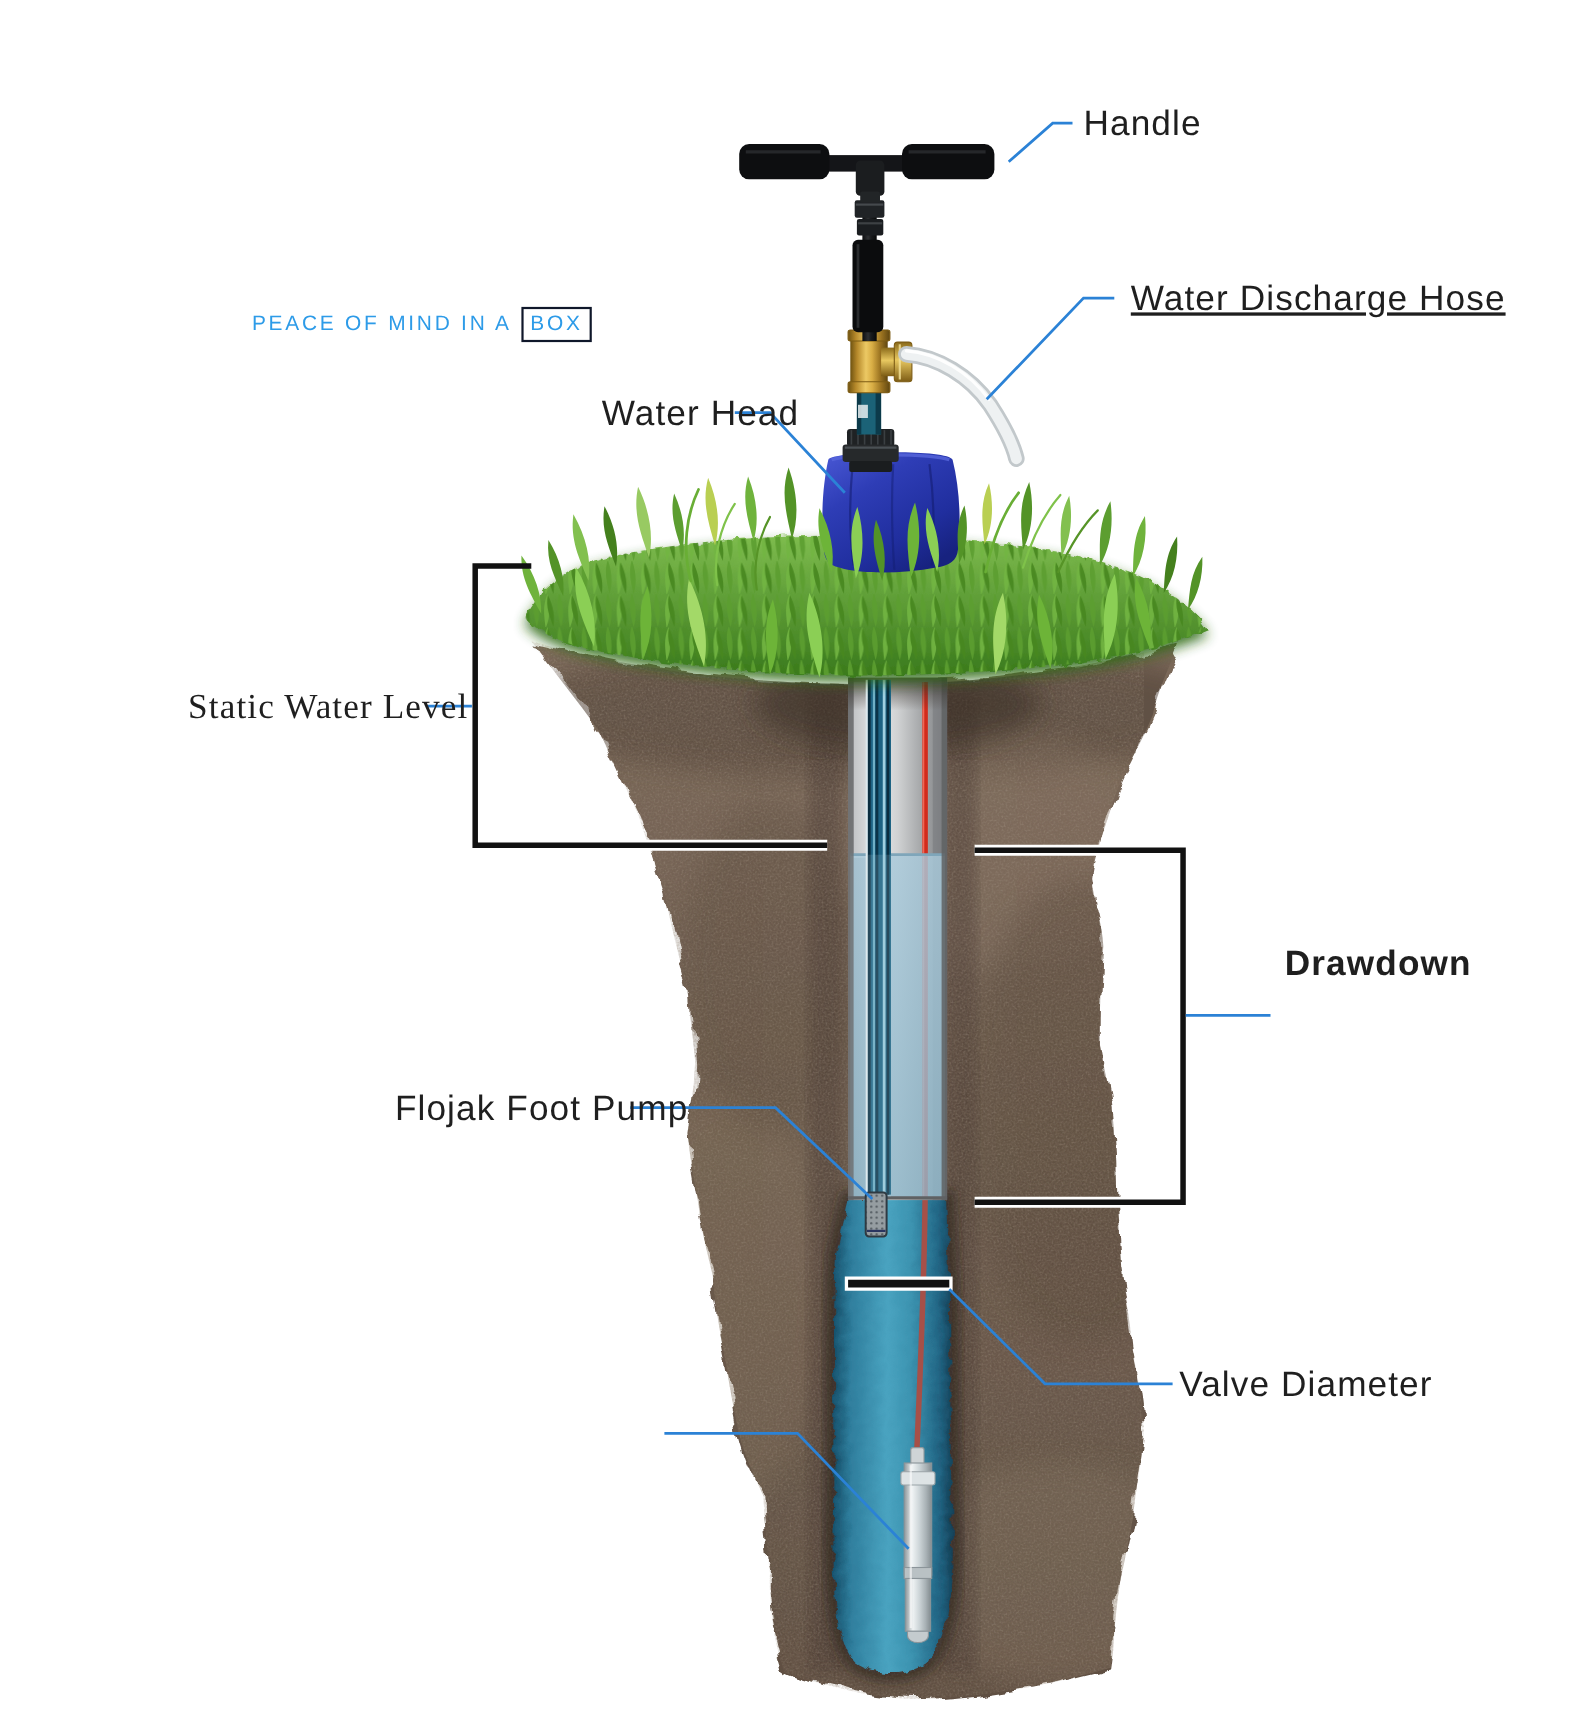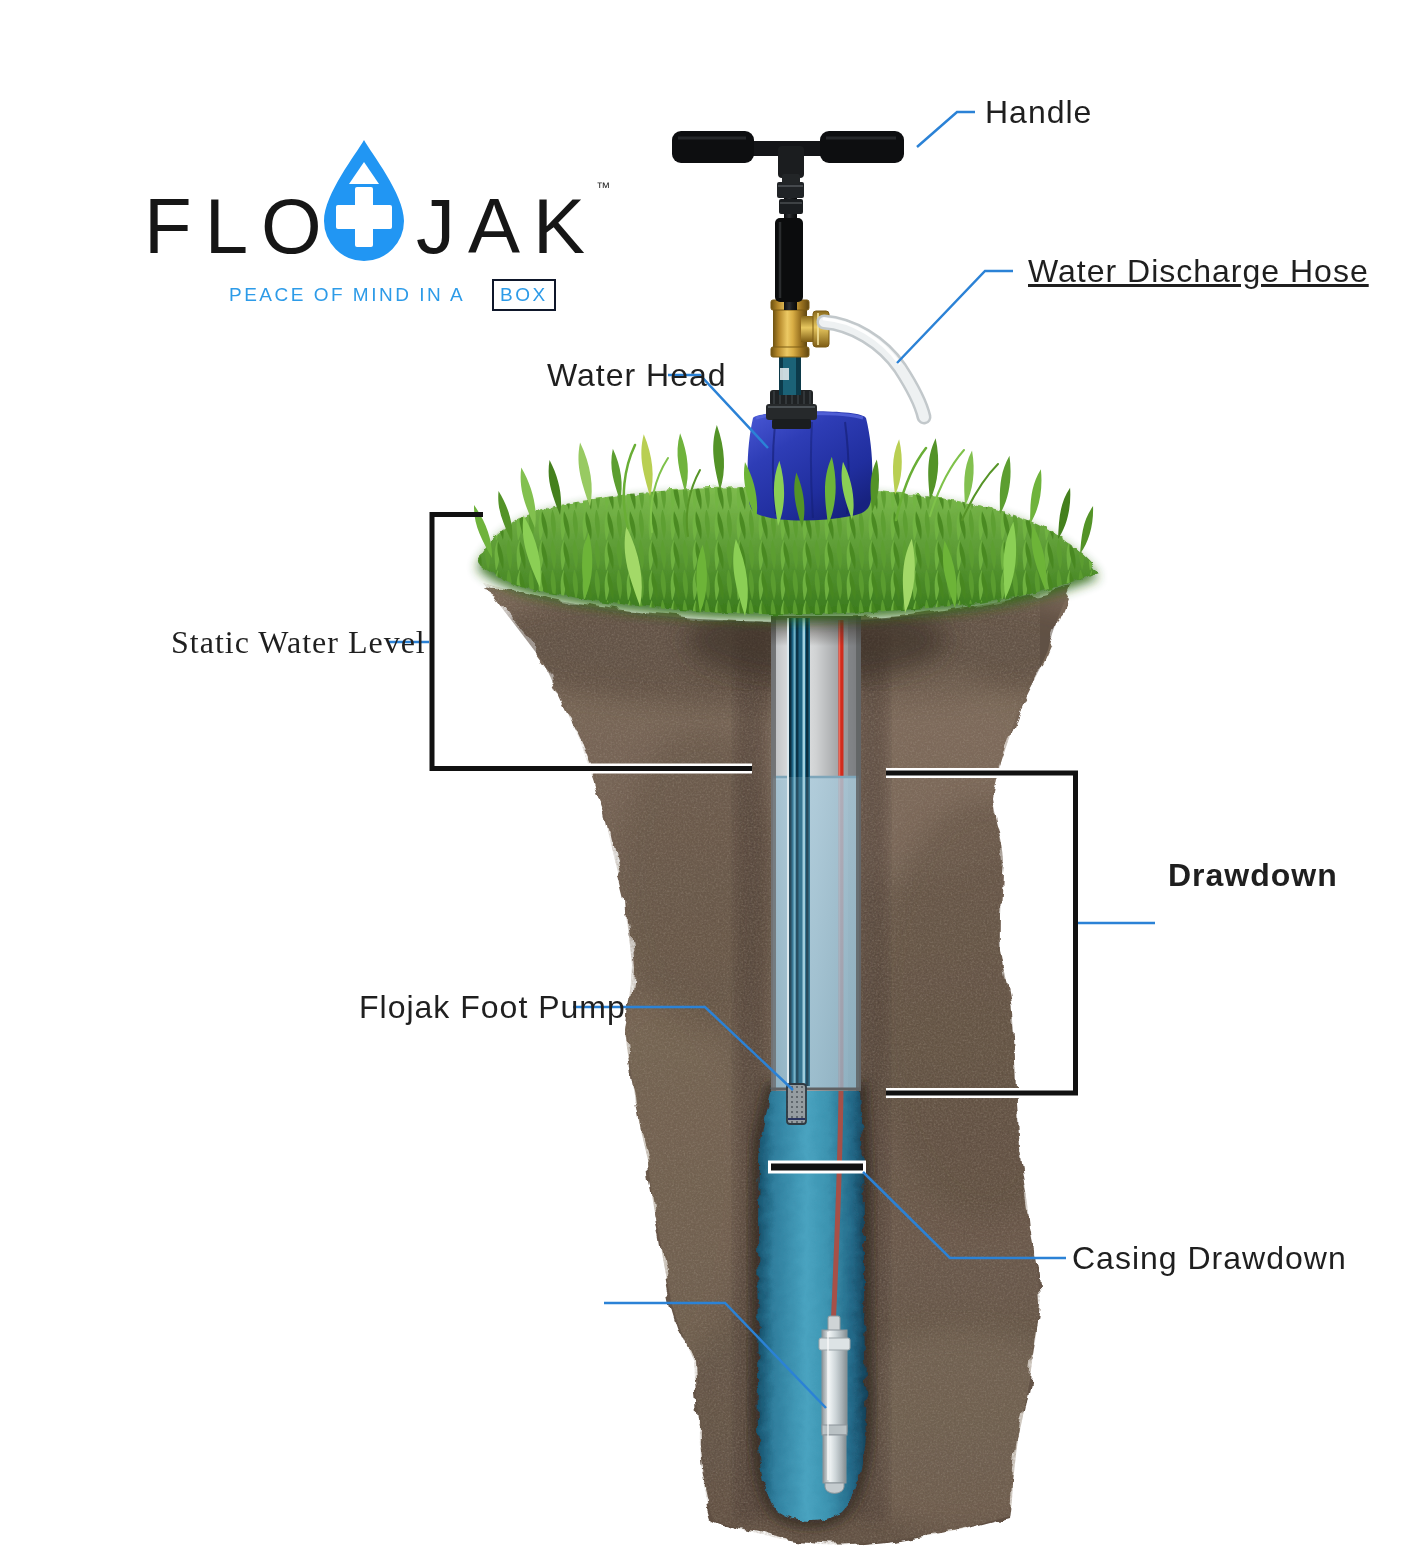--- a/index.html
+++ b/index.html
@@ -9,21 +9,21 @@
   .label{position:absolute;font-size:32px;letter-spacing:1px;color:#1f1f1f;line-height:30px;white-space:nowrap;}
   .label.two-line{line-height:31px;}
   
   .logo{position:absolute;left:144px;top:139px;width:500px;height:180px;}
   .logo .word{position:absolute;font-size:78px;line-height:78px;letter-spacing:13px;color:#161616;top:48px;}
   .logo .word.flo{left:0;}
   .logo .word.jak{left:272px;}
   .logo .tm{position:absolute;left:452px;top:40px;font-size:14px;color:#2c2c2c;letter-spacing:1px;}
   .logo .drop{position:absolute;left:179px;top:0;}
   .tagline{position:absolute;left:229px;top:279px;display:flex;align-items:center;
-           font-size:19px;letter-spacing:2.5px;color:#2d9be8;white-space:nowrap;gap:18px;}
+           font-size:19px;letter-spacing:2.5px;color:#2d9be8;white-space:nowrap;}
   .tagline .boxed{display:inline-block;border:2px solid #0f172a;padding:3px 6px;margin-left:9px;}
 </style>
 </head>
 <body>
 
 <div class="scene">
 
 <svg class="illustration" width="1426" height="1563" viewBox="0 0 1426 1563">
   <defs>
     <linearGradient id="soilGrad" x1="0" y1="0" x2="0" y2="1">
@@ -348,37 +348,26 @@
     <polyline points="897,363 985,271 1013,271"></polyline>
     <polyline points="668,375 700,375 768,448"></polyline>
     <line x1="389" y1="642" x2="429" y2="642"></line>
     <line x1="1078" y1="923" x2="1155" y2="923"></line>
     <polyline points="573,1007 705,1007 793,1090"></polyline>
     <polyline points="863,1172 950,1258 1066,1258"></polyline>
     <polyline points="604,1303 725,1303 826,1408"></polyline>
   </g>
 </svg>
 
-<div class="logo">
-  <span class="word flo">FLO</span>
-  <svg class="drop" width="82" height="124" viewBox="0 0 82 124">
-    <path fill="#2196f3" d="M41 1 C48 14 81 55 81 82 A40 40 0 1 1 1 82 C1 55 34 14 41 1 Z"></path>
-    <path fill="#ffffff" d="M41 23 L56 45 L26 45 Z"></path>
-    <rect fill="#ffffff" x="32" y="48" width="18" height="60" rx="2"></rect>
-    <rect fill="#ffffff" x="13" y="66" width="56" height="24" rx="2"></rect>
-  </svg>
-  <span class="word jak">JAK</span>
-  <span class="tm">™</span>
-</div>
 <div class="tagline">
   <span>PEACE OF MIND IN A</span>
   <span class="boxed">BOX</span>
 </div>
 
 <div class="label" style="left:985px;top:97px;">Handle</div>
 <div class="label" style="left:1028px;top:256px;text-decoration:underline;">Water Discharge Hose</div>
 <div class="label" style="left:547px;top:360px;">Water Head</div>
 <div class="label" style="left:171px;top:627px;font-family:Liberation Serif, serif;">Static Water Level</div>
 <div class="label" style="left:1168px;top:860px;font-weight:bold;">Drawdown</div>
 <div class="label" style="left:359px;top:992px;">Flojak Foot Pump</div>
-<div class="label" style="left:1072px;top:1243px;">Casing Drawdown</div>
+<div class="label" style="left:1072px;top:1243px;">Valve Diameter</div>
 
 </div>
 
 </body></html>

